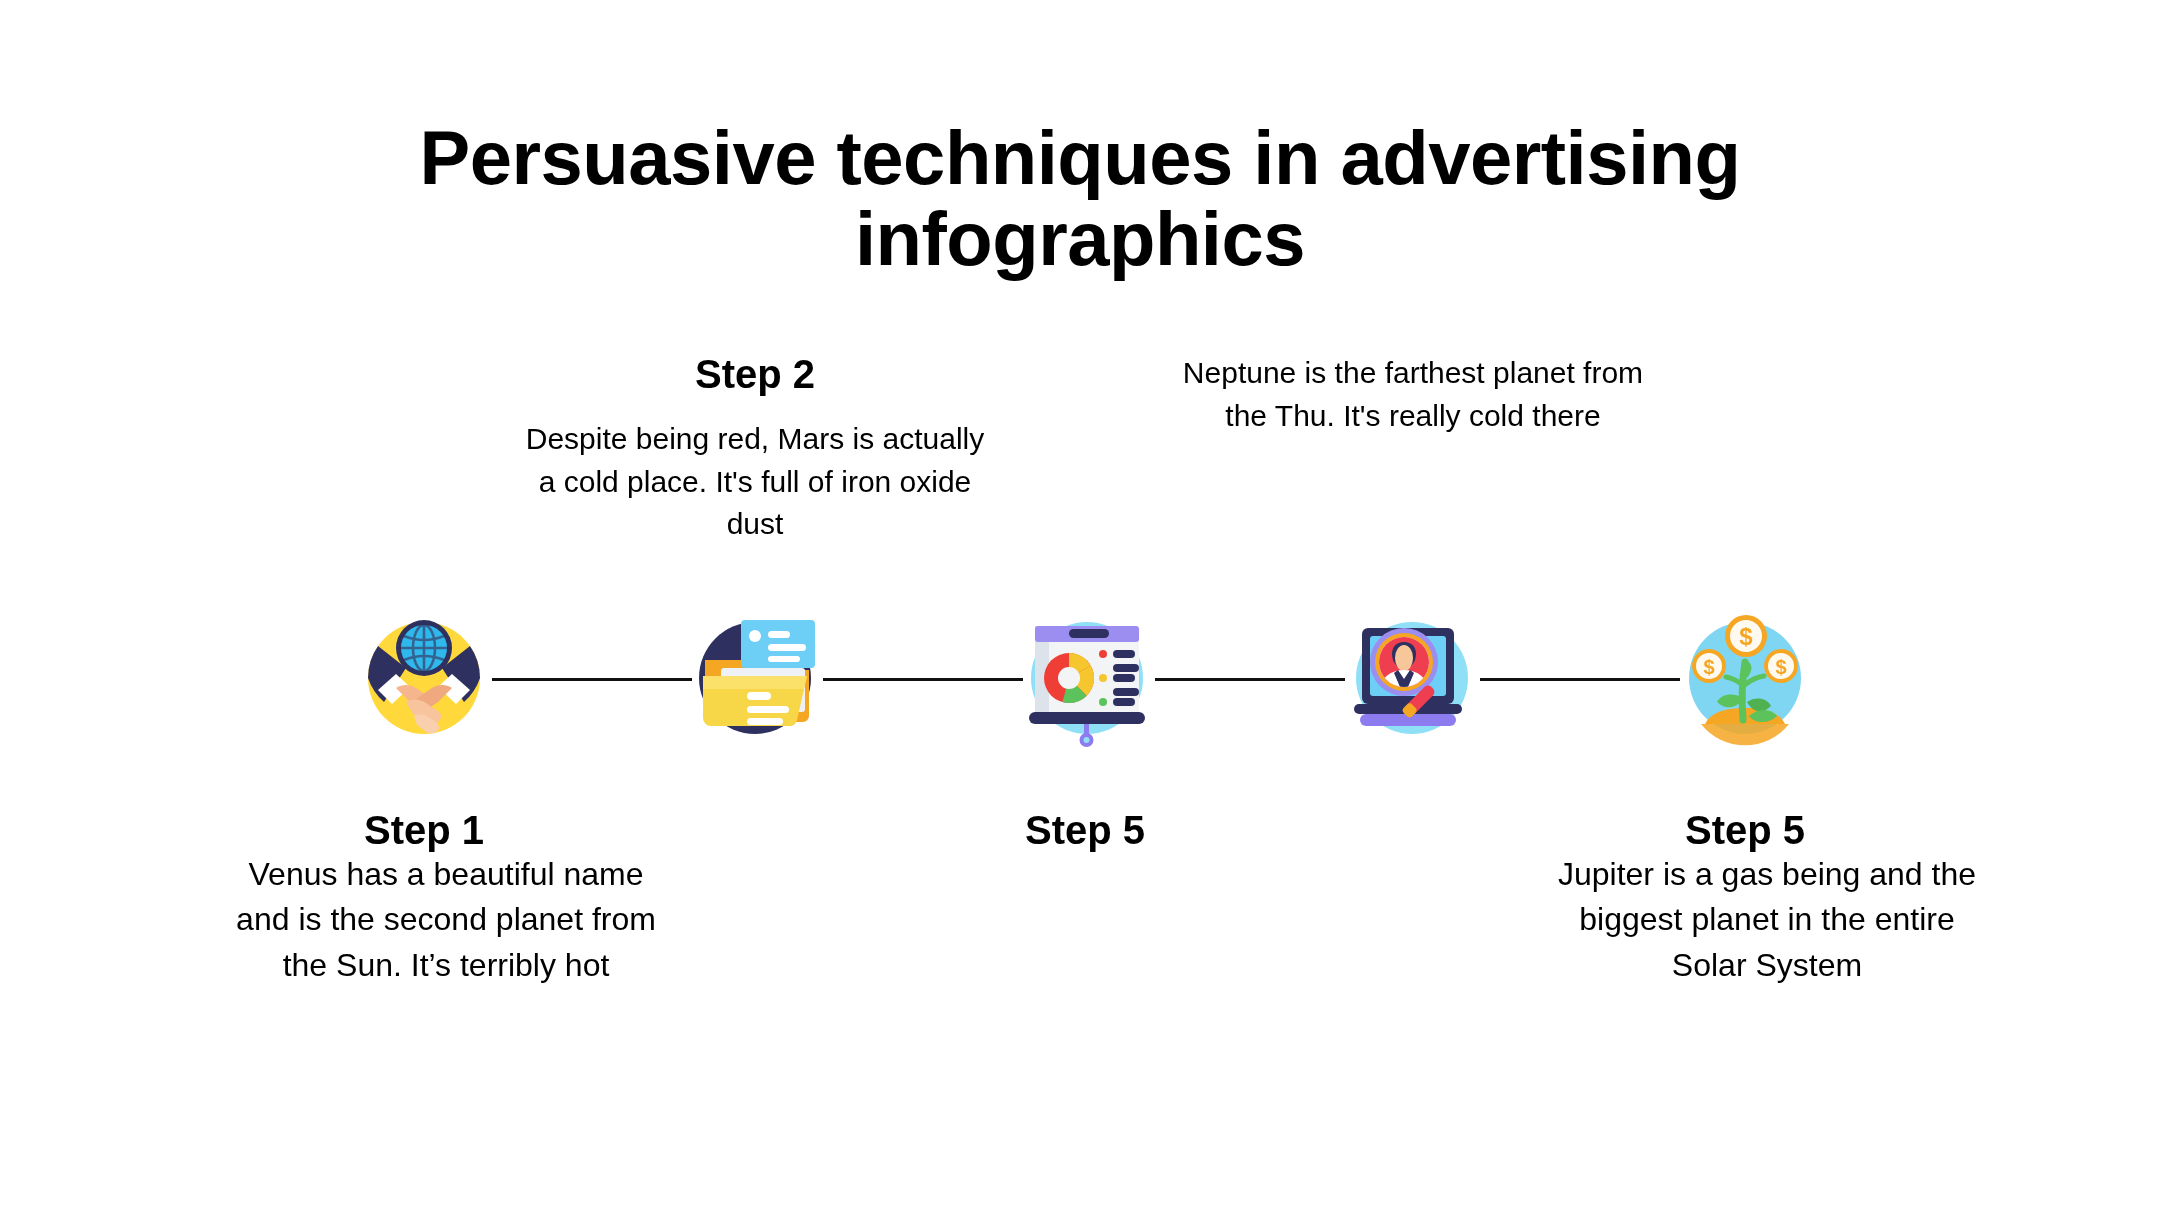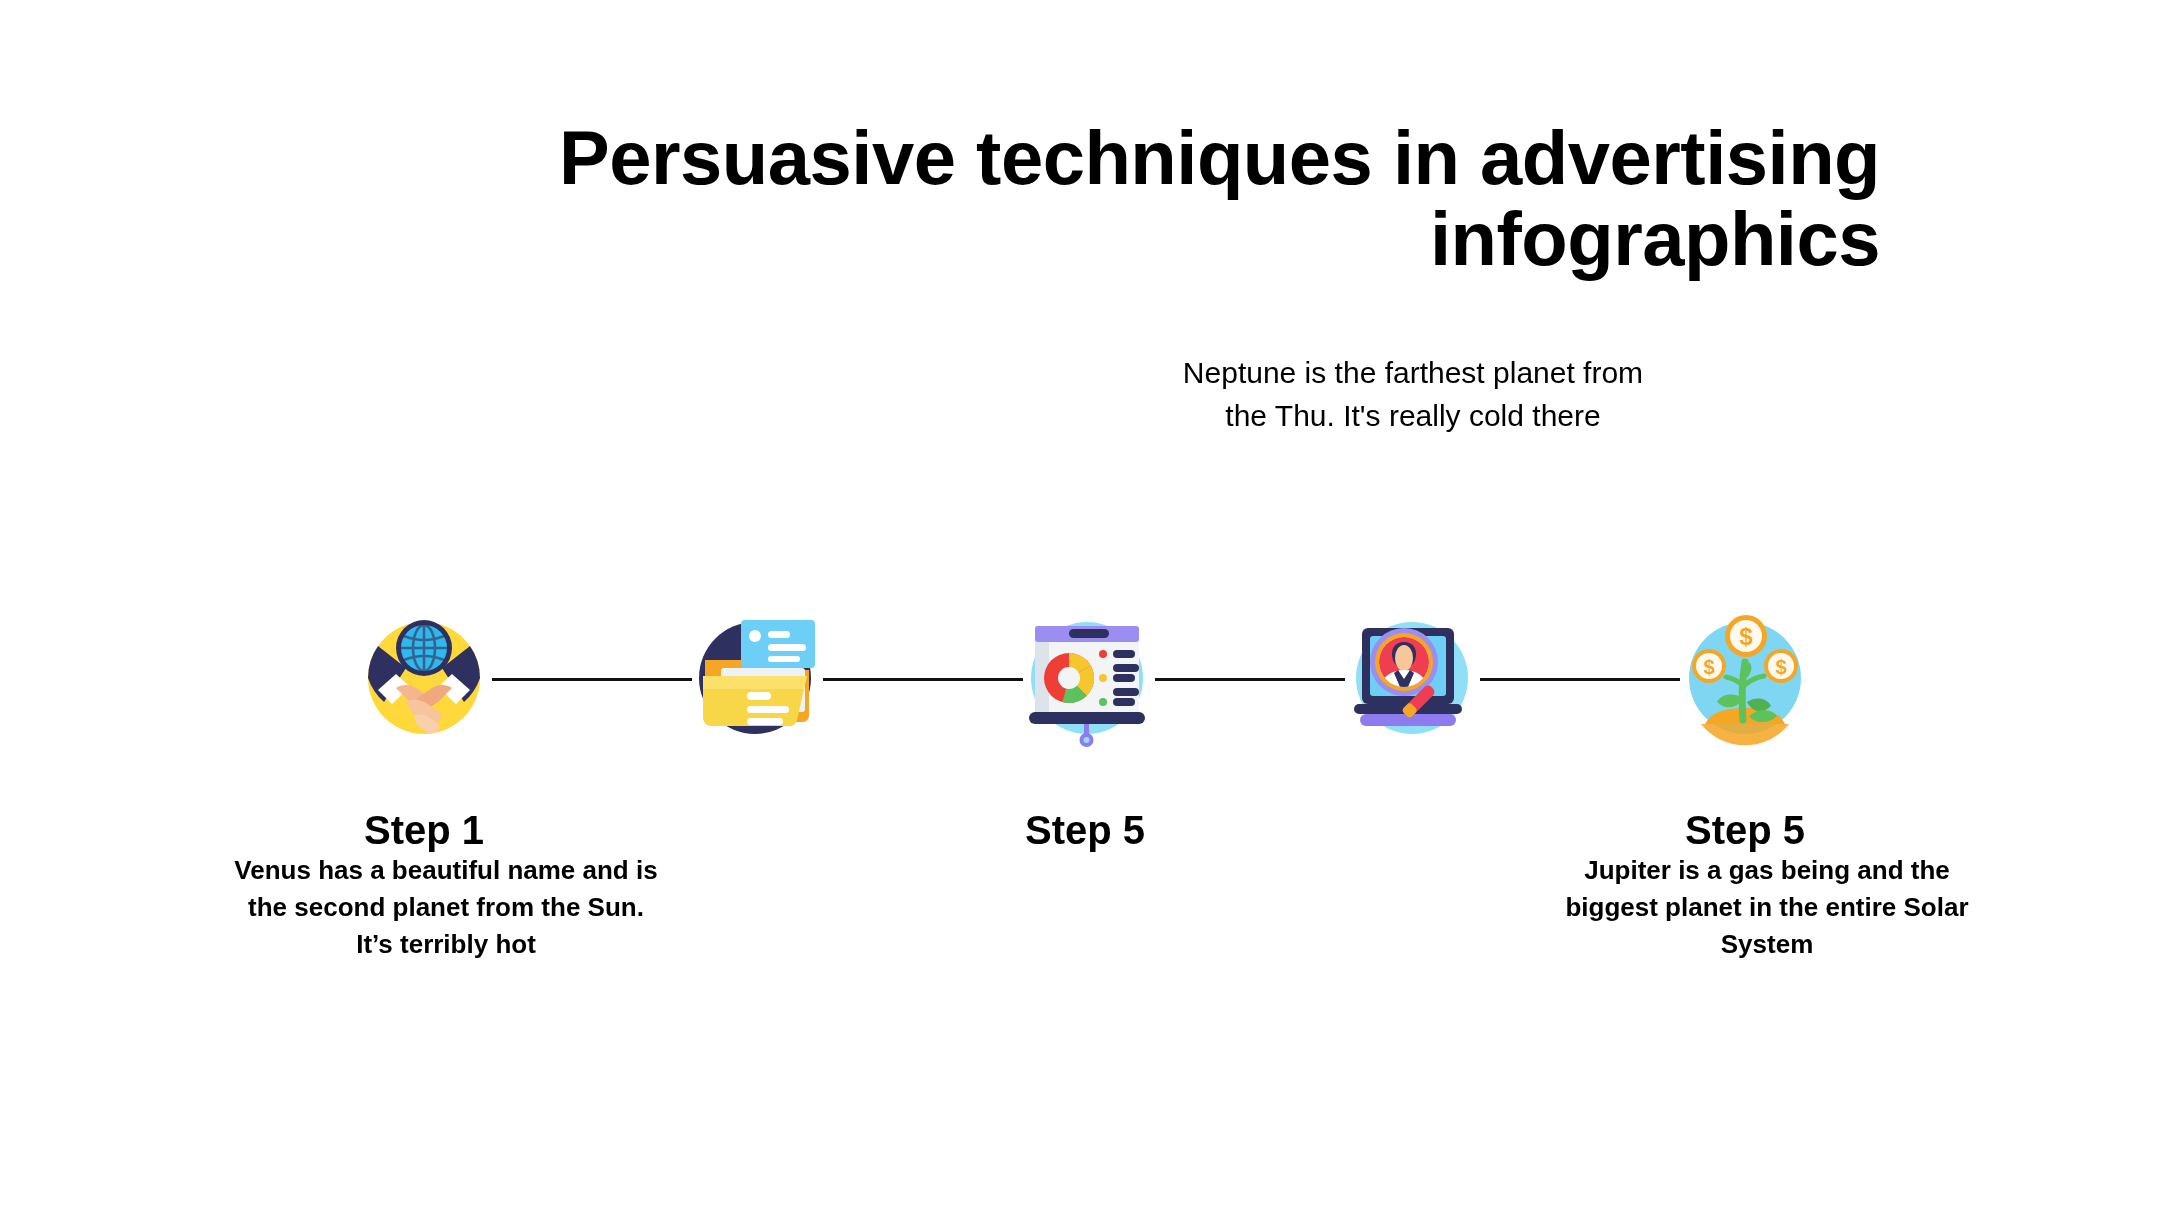--- a/index.html
+++ b/index.html
@@ -21,21 +21,21 @@
     inset: 0;
     background: #ffffff;
   }
 
   
   .title {
     position: absolute;
     left: 280px;
     top: 118px;
     width: 1600px;
-    text-align: right;
+    text-align: center;
     font-size: 76px;
     font-weight: bold;
     line-height: 1.06;
     letter-spacing: -0.5px;
     color: #000000;
   }
 
   
   .top-col {
     position: absolute;
@@ -63,23 +63,23 @@
     width: 470px;
     text-align: center;
     top: 808px;
   }
   .bottom-col .step-head {
     font-size: 40px;
     font-weight: bold;
     line-height: 1.1;
   }
   .bottom-col .step-body {
-    font-size: 26px;
+    font-size: 32px;
     line-height: 1.42;
-    font-weight: bold;
+    font-weight: normal;
     margin-left: 44px;
   }
   #col-step1 { left: 189px; }
   #col-step3 { left: 850px; }
   #col-step5 { left: 1510px; }
 
   
   #timeline {
     position: absolute;
     left: 0;
@@ -268,20 +268,24 @@
         <text x="44" y="76" font-family="'Liberation Sans', sans-serif" font-size="20" font-weight="bold" fill="#f5a623" text-anchor="middle">$</text>
       </g>
       <g>
         <circle cx="116" cy="68" r="17" fill="#f5a623"></circle>
         <circle cx="116" cy="68" r="13" fill="#fffaf0"></circle>
         <text x="116" y="76" font-family="'Liberation Sans', sans-serif" font-size="20" font-weight="bold" fill="#f5a623" text-anchor="middle">$</text>
       </g>
     </svg>
   </div>
 
+  <div class="top-col" id="col-step2">
+    <div class="step-head">Step 2</div>
+    <div class="step-body">Despite being red, Mars is actually a cold place. It's full of iron oxide dust</div>
+  </div>
 
   <div class="top-col" id="col-step4">
     <div class="step-body">Neptune is the farthest planet from the Thu. It's really cold there</div>
   </div>
 
   <div class="bottom-col" id="col-step1">
     <div class="step-head">Step 1</div>
     <div class="step-body">Venus has a beautiful name and is the second planet from the Sun. It’s terribly hot</div>
   </div>
 

